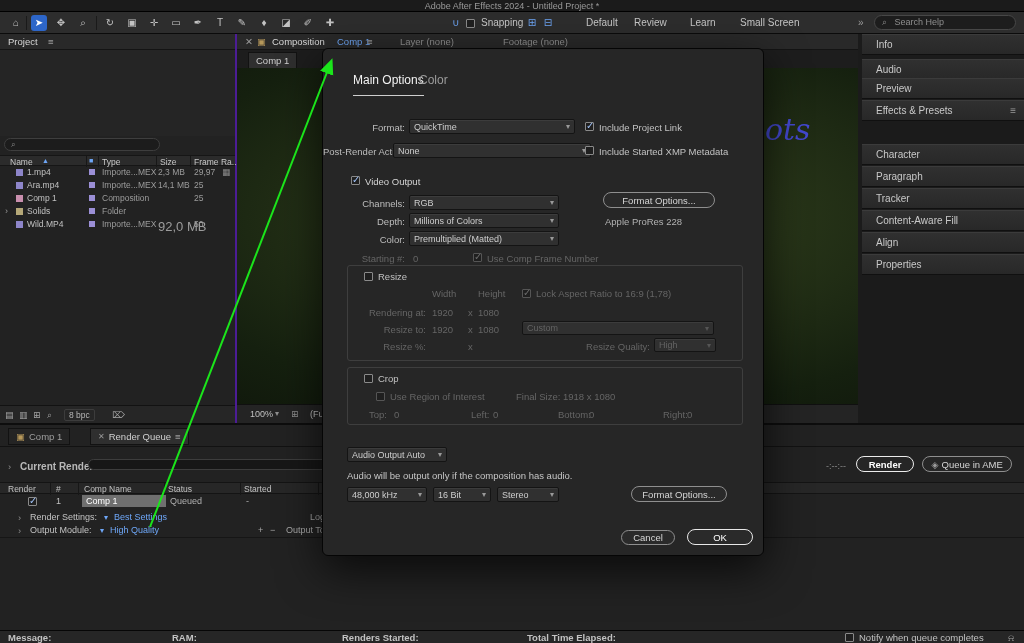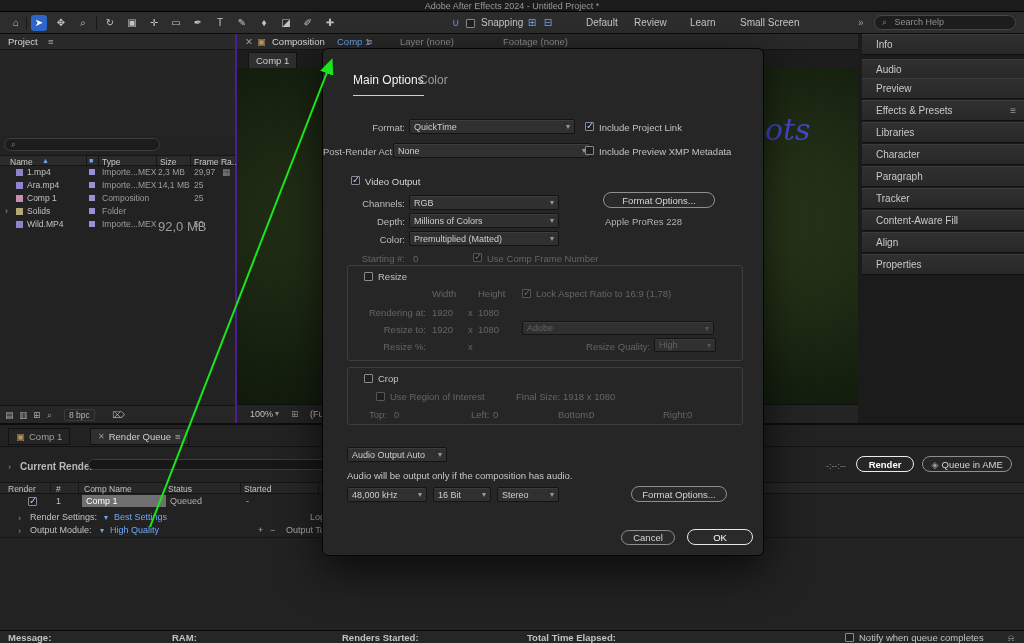--- a/index.html
+++ b/index.html
@@ -189,21 +189,20 @@
   </div>
 
   <div class="abs" style="left:858px;top:34px;width:166px;height:389px;background:#1b1b1b"></div>
   <div class="sideitem" style="top:34px"><span>Info</span></div>
   <div class="sideitem" style="top:59px"><span>Audio</span></div>
   <div class="sideitem" style="top:78px"><span>Preview</span></div>
   <div class="sideitem" style="top:100px">
     <span>Effects &amp; Presets</span>
     <span class="menu">≡</span>
   </div>
-  <div class="sideitem" style="top:122px"><span>Libraries</span></div>
   <div class="sideitem" style="top:144px"><span>Character</span></div>
   <div class="sideitem" style="top:166px"><span>Paragraph</span></div>
   <div class="sideitem" style="top:188px"><span>Tracker</span></div>
   <div class="sideitem" style="top:210px"><span>Content-Aware Fill</span></div>
   <div class="sideitem" style="top:232px"><span>Align</span></div>
   <div class="sideitem" style="top:254px"><span>Properties</span></div>
 
   <div class="abs" style="left:0;top:423px;width:1024px;height:207px;background:#222;border-top:2px solid #0d0d0d">
     <div class="tab" style="left:8px;top:3px">
       <span style="color:#b5975a">▣</span>
@@ -287,21 +286,21 @@
     </div>
     <span class="cb checked" style="left:262px;top:73px"></span>
     <span class="lbl" style="left:276px;top:73px">Include Project Link</span>
 
     <span class="ralbl" style="left:0;top:97px;width:82px">Post-Render Action:</span>
     <div class="dd" style="left:70px;top:94px;width:198px;height:15px">
       <span>None</span>
       <span class="arr">▾</span>
     </div>
     <span class="cb" style="left:262px;top:97px"></span>
-    <span class="lbl" style="left:276px;top:97px">Include Preview XMP Metadata</span>
+    <span class="lbl" style="left:276px;top:97px">Include Started XMP Metadata</span>
 
     <span class="cb checked" style="left:28px;top:127px"></span>
     <span class="lbl" style="left:42px;top:127px;color:#d5d5d5">Video Output</span>
 
     <span class="ralbl" style="left:0;top:149px;width:82px">Channels:</span>
     <div class="dd" style="left:86px;top:146px;width:150px;height:15px">
       <span>RGB</span>
       <span class="arr">▾</span>
     </div>
     <div class="pill" style="left:280px;top:143px;width:112px;height:16px">
@@ -337,21 +336,21 @@
       <span class="ralbl dim" style="left:0;top:41px;width:78px">Rendering at:</span>
       <span class="lbl dim" style="left:84px;top:41px">1920</span>
       <span class="lbl dim" style="left:120px;top:41px">x</span>
       <span class="lbl dim" style="left:130px;top:41px">1080</span>
 
       <span class="ralbl dim" style="left:0;top:58px;width:78px">Resize to:</span>
       <span class="lbl dim" style="left:84px;top:58px">1920</span>
       <span class="lbl dim" style="left:120px;top:58px">x</span>
       <span class="lbl dim" style="left:130px;top:58px">1080</span>
       <div class="dd dimdd" style="left:174px;top:55px;width:192px;height:14px">
-        <span>Adobe</span>
+        <span>Custom</span>
         <span class="arr">▾</span>
       </div>
 
       <span class="ralbl dim" style="left:0;top:75px;width:78px">Resize %:</span>
       <span class="lbl dim" style="left:120px;top:75px">x</span>
       <span class="ralbl dim" style="left:220px;top:75px;width:82px">Resize Quality:</span>
       <div class="dd dimdd" style="left:306px;top:72px;width:62px;height:14px">
         <span>High</span>
         <span class="arr">▾</span>
       </div>

